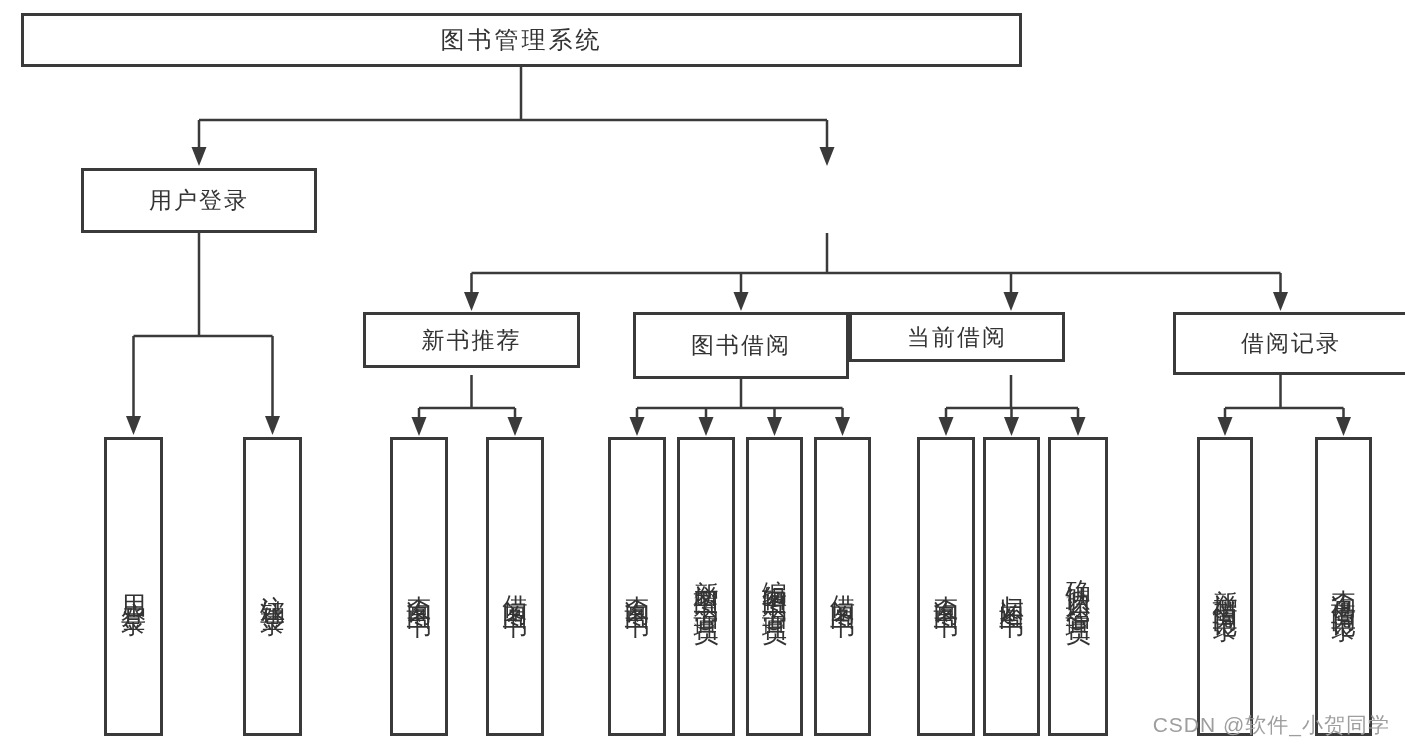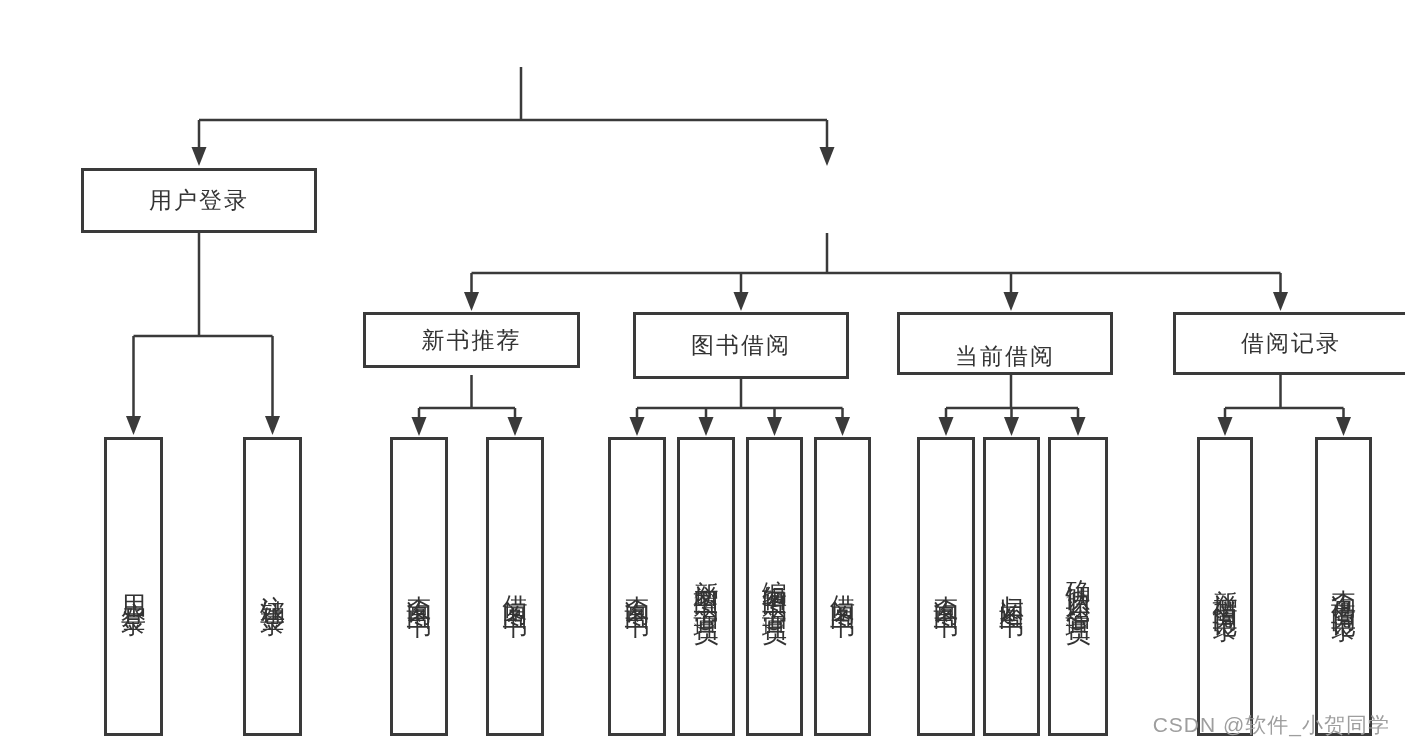--- a/index.html
+++ b/index.html
@@ -56,21 +56,21 @@
     color: #333333;
   }
   
   #n-root { left: 21px;  top: 13px;  width: 1001px; height: 54px; }
   
   #n-ulg  { left: 81px;  top: 168px; width: 236px;  height: 65px; }
   #n-bm   { left: 710px; top: 168px; width: 235px;  height: 65px; }
   
   #n-nbr  { left: 363px;  top: 312px; width: 217px; height: 56px; }
   #n-bb   { left: 633px;  top: 312px; width: 216px; height: 67px; }
-  #n-cb   { left: 897px;  top: 312px; width: 216px; height: 63px; align-items: flex-end; }
+  #n-cb   { left: 849px;  top: 312px; width: 216px; height: 50px; }
   #n-br   { left: 1173px; top: 312px; width: 236px; height: 63px; }
   
   #l-ul   { left: 104px;  width: 59px; }
   #l-lo   { left: 243px;  width: 59px; }
   #l-rq   { left: 390px;  width: 58px; }
   #l-rb   { left: 486px;  width: 58px; }
   #l-bq   { left: 608px;  width: 58px; }
   #l-ba   { left: 677px;  width: 58px; }
   #l-be   { left: 746px;  width: 57px; }
   #l-bw   { left: 814px;  width: 57px; }
@@ -129,20 +129,23 @@
       <polygon points="767,417 782,417 774.5,436"></polygon>
       <polygon points="835,417 850,417 842.5,436"></polygon>
       <polygon points="938.5,417 953.5,417 946,436"></polygon>
       <polygon points="1004,417 1019,417 1011.5,436"></polygon>
       <polygon points="1070.5,417 1085.5,417 1078,436"></polygon>
       <polygon points="1217.5,417 1232.5,417 1225,436"></polygon>
       <polygon points="1336,417 1351,417 1343.5,436"></polygon>
     </g>
   </svg>
 
+  <div class="node" id="n-root">
+    <span class="hlabel root-label">图书管理系统</span>
+  </div>
 
   <div class="node" id="n-ulg">
     <span class="hlabel">用户登录</span>
   </div>
 
   <div class="node" id="n-nbr">
     <span class="hlabel">新书推荐</span>
   </div>
   <div class="node" id="n-bb">
     <span class="hlabel">图书借阅</span>

